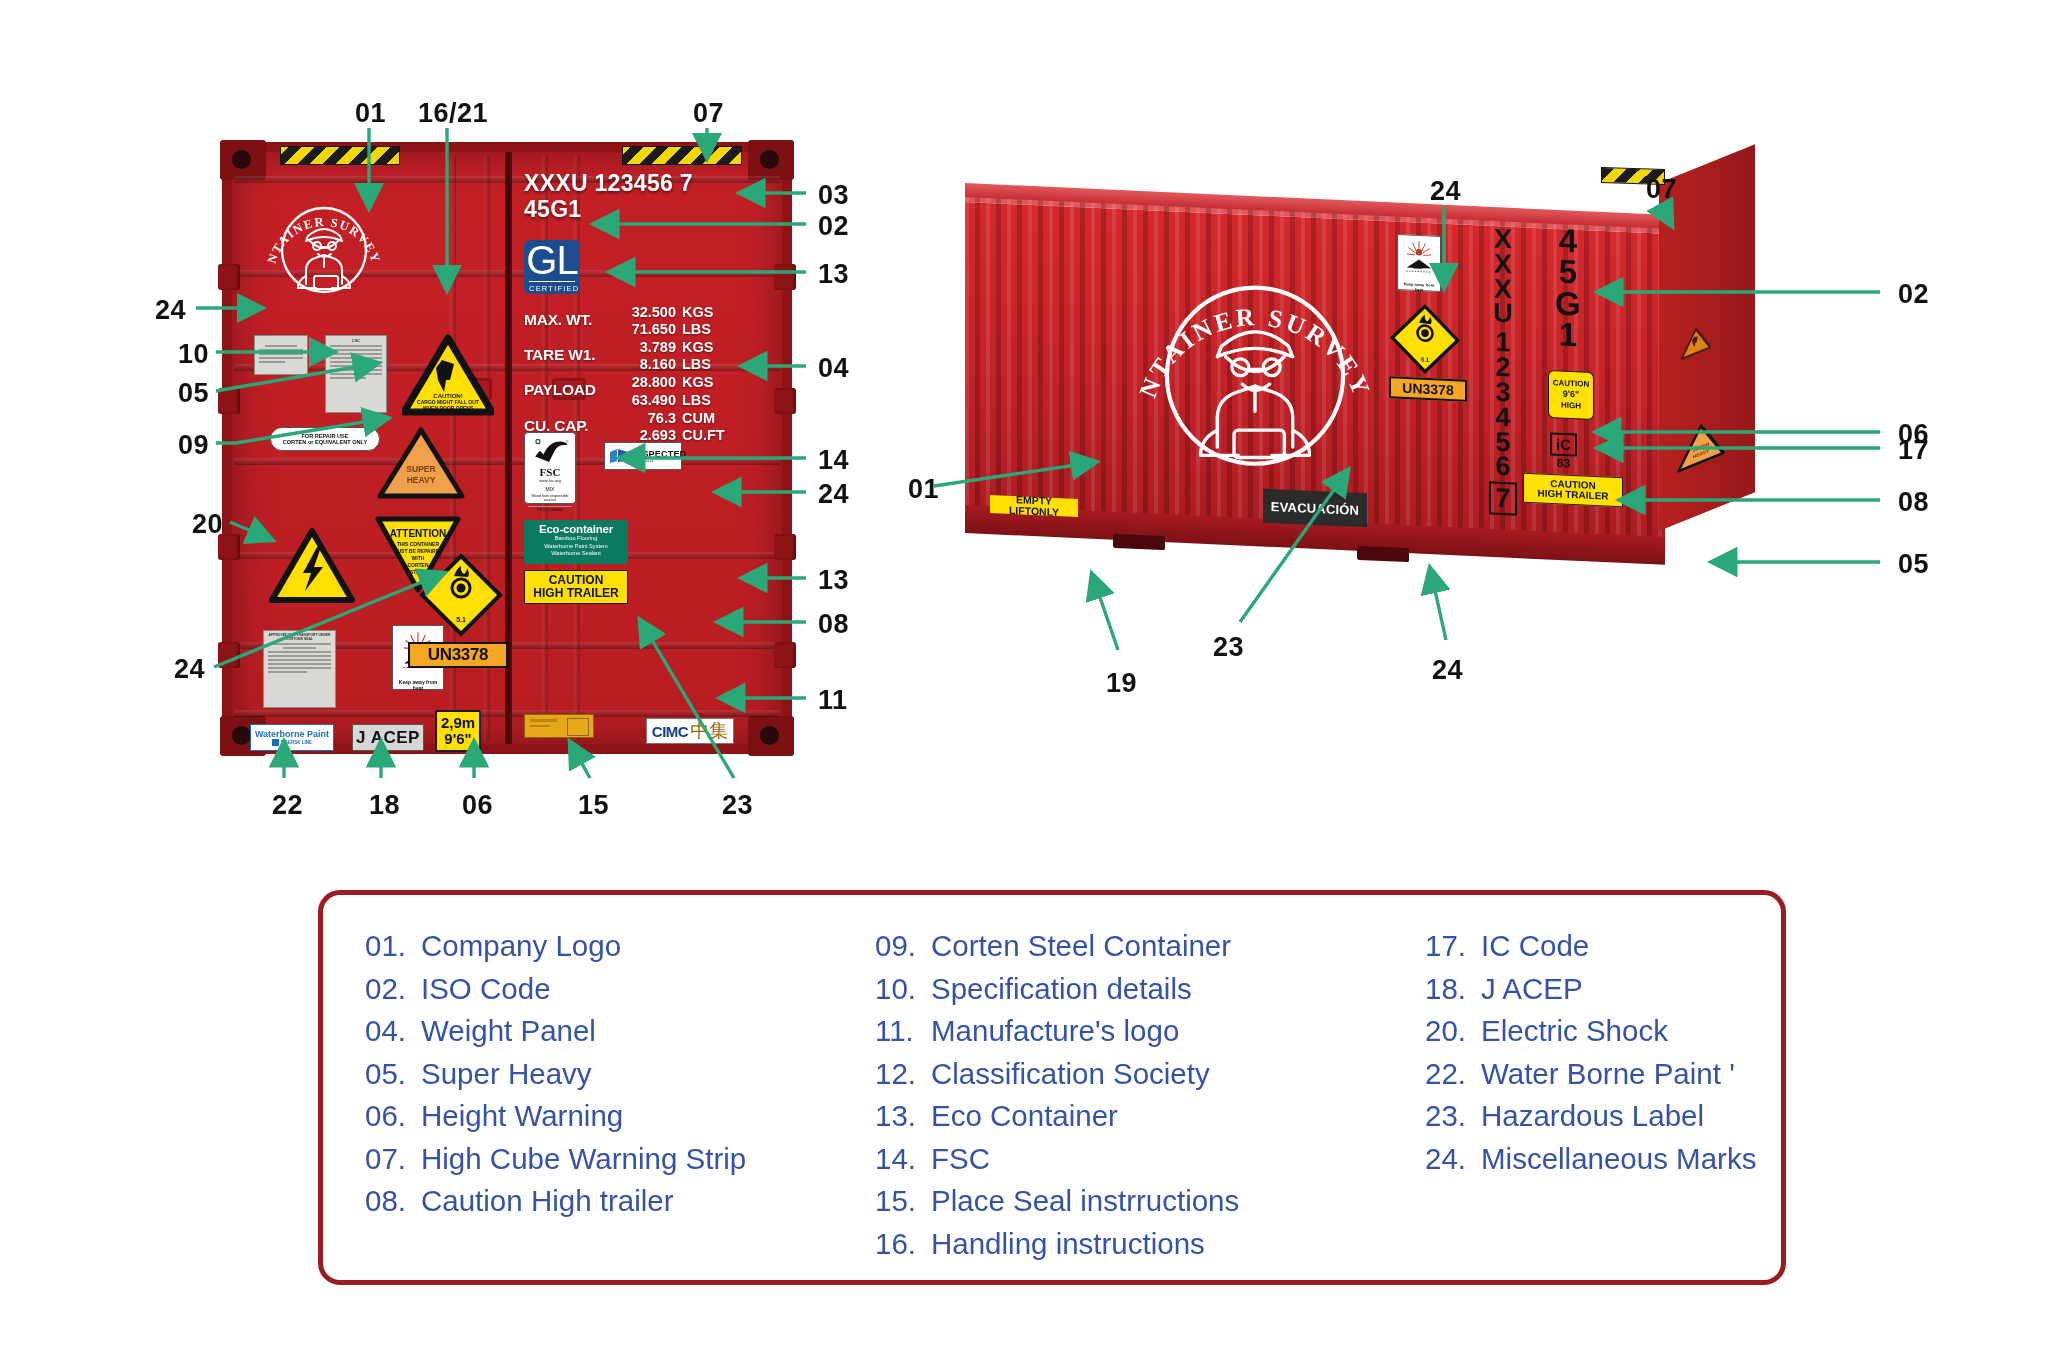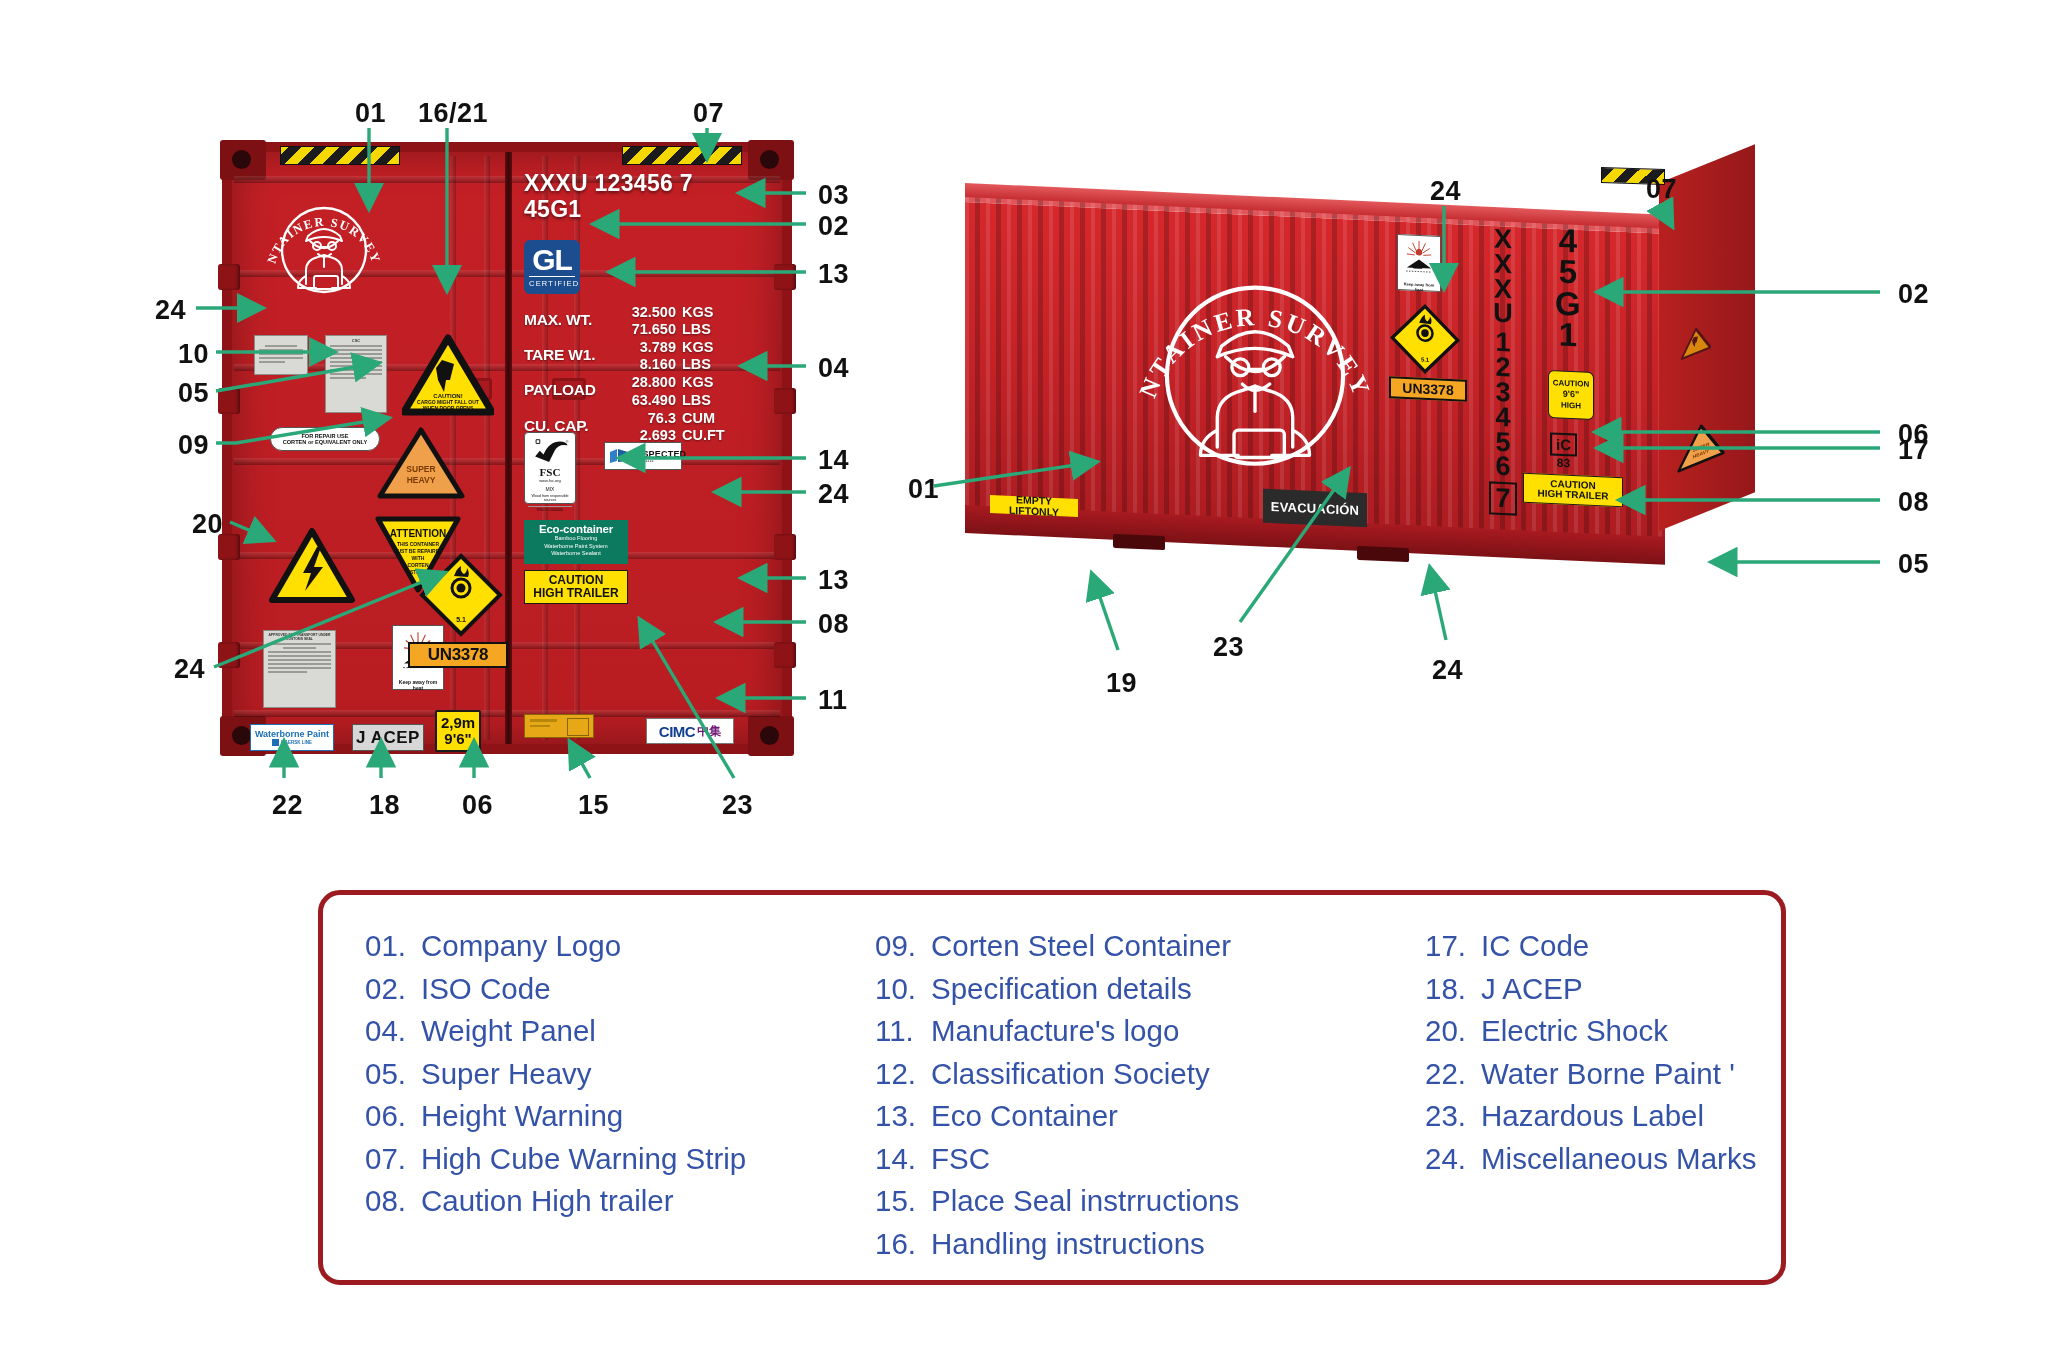--- a/index.html
+++ b/index.html
@@ -63,28 +63,28 @@
           text-shadow:0 1px 2px rgba(0,0,0,.45);}
   .wt-vals span{display:inline-block;}
   .wt-num{width:58px;text-align:right;}
   .wt-unit{width:52px;text-align:left;padding-left:6px;}
 
   .iso-head{position:absolute;color:#fff;font-weight:bold;font-size:23px;line-height:1.15;
      text-shadow:0 2px 3px rgba(0,0,0,.5);letter-spacing:.3px;}
 
   .gl-badge{position:absolute;background:#1c4d8f;border-radius:6px;color:#fff;
      display:flex;flex-direction:column;align-items:center;justify-content:center;}
-  .gl-badge .gl-main{font-size:30px;font-weight:bold;line-height:.95;letter-spacing:-1px;}
+  .gl-badge .gl-main{font-size:40px;font-weight:normal;line-height:.95;letter-spacing:-1px;}
   .gl-badge .gl-sub{font-size:7.5px;letter-spacing:1.2px;border-top:1px solid #fff;
      margin-top:2px;padding-top:2px;width:82%;text-align:center;}
 
   .cimc{position:absolute;background:#fff;border:1px solid #777;display:flex;
      align-items:center;justify-content:center;gap:2px;}
   .cimc .c1{color:#123f8f;font-weight:bold;font-size:15px;letter-spacing:-.5px;}
-  .cimc .c2{color:#701a75;font-weight:bold;font-size:12px;}
+  .cimc .c2{color:#a16207;font-weight:normal;font-size:19px;}
 
   
   .side-wrap{position:absolute;left:965px;top:175px;width:760px;height:420px;}
   .side-body{position:absolute;left:0;top:22px;width:700px;height:330px;
      background:linear-gradient(180deg,#d6282c 0%,#c12126 55%,#a81b20 100%);
      transform:skewY(2.6deg);transform-origin:left top;
      border-top:5px solid #e0565a;}
   .corrug{position:absolute;left:0;top:22px;width:700px;height:330px;transform:skewY(2.6deg);
      transform-origin:left top;
      background:repeating-linear-gradient(90deg,

